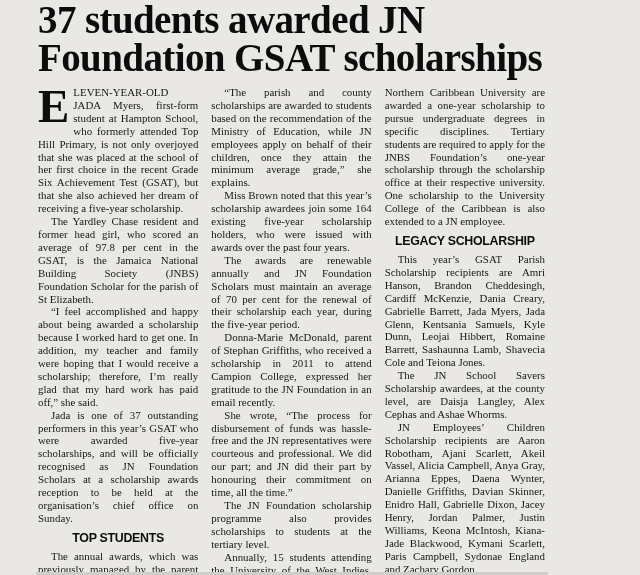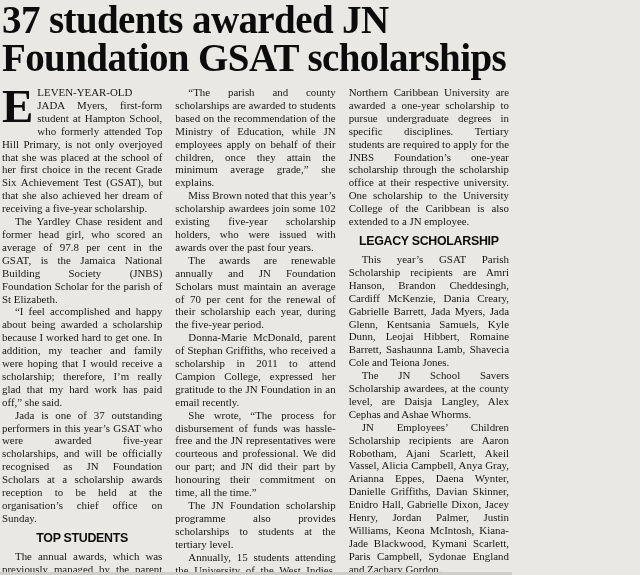--- a/index.html
+++ b/index.html
@@ -8,20 +8,21 @@
     background: #e9e8e5;
     color: #161616;
     font-family: "Liberation Serif", serif;
     position: relative;
   }
   .page {
     width: 512px;
     height: 575px;
     padding: 1px 3px 0 2px;
     position: relative;
+    margin-left: 36px;
   }
   .headline {
     font-family: "Liberation Serif", serif;
     font-weight: bold;
     color: #0c0c0c;
     font-size: 39px;
     line-height: 38px;
     letter-spacing: -0.6px;
   }
   .headline .hl-line { display: block; white-space: nowrap; }
@@ -81,21 +82,21 @@
         <p class="para noindent"><span class="dropcap">E</span>LEVEN-YEAR-OLD JADA Myers, first-form student at Hampton School, who formerly attended Top Hill Primary, is not only overjoyed that she was placed at the school of her first choice in the recent Grade Six Achievement Test (GSAT), but that she also achieved her dream of receiving a five-year scholarship.</p>
         <p class="para">The Yardley Chase resident and former head girl, who scored an average of 97.8 per cent in the GSAT, is the Jamaica National Building Society (JNBS) Foundation Scholar for the parish of St Elizabeth.</p>
         <p class="para">“I feel accomplished and happy about being awarded a scholarship because I worked hard to get one. In addition, my teacher and family were hoping that I would receive a scholarship; therefore, I’m really glad that my hard work has paid off,” she said.</p>
         <p class="para">Jada is one of 37 outstanding performers in this year’s GSAT who were awarded five-year scholarships, and will be officially recognised as JN Foundation Scholars at a scholarship awards reception to be held at the organisation’s chief office on Sunday.</p>
         <h3 class="subhead">TOP STUDENTS</h3>
         <p class="para">The annual awards, which was previously managed by the parent organisation, JNBS, up to 2014, has been in place for the past 33 years. To date, hundreds of students have been awarded scholarships to pursue their education at the secondary and tertiary levels.</p>
         <p class="para">“Annually, we recognise a top-performing student in each parish; and a top student in each county, who is a member of the JN</p>
       </div>
     <div class="col">
         <p class="para">“The parish and county scholarships are awarded to students based on the recommendation of the Ministry of Education, while JN employees apply on behalf of their children, once they attain the minimum average grade,” she explains.</p>
-        <p class="para">Miss Brown noted that this year’s scholarship awardees join some 102 existing five-year scholarship holders, who were issued with awards over the past four years.</p>
+        <p class="para">Miss Brown noted that this year’s scholarship awardees join some 164 existing five-year scholarship holders, who were issued with awards over the past four years.</p>
         <p class="para">The awards are renewable annually and JN Foundation Scholars must maintain an average of 70 per cent for the renewal of their scholarship each year, during the five-year period.</p>
         <p class="para">Donna-Marie McDonald, parent of Stephan Griffiths, who received a scholarship in 2011 to attend Campion College, expressed her gratitude to the JN Foundation in an email recently.</p>
         <p class="para">She wrote, “The process for disbursement of funds was hassle-free and the JN representatives were courteous and professional. We did our part; and JN did their part by honouring their commitment on time, all the time.”</p>
         <p class="para">The JN Foundation scholarship programme also provides scholarships to students at the tertiary level.</p>
         <p class="para">Annually, 15 students attending the University of the West Indies, the University of Technology, Jamaica and the</p>
       </div>
     <div class="col">
         <p class="para noindent">Northern Caribbean University are awarded a one-year scholarship to pursue undergraduate degrees in specific disciplines. Tertiary students are required to apply for the JNBS Foundation’s one-year scholarship through the scholarship office at their respective university. One scholarship to the University College of the Caribbean is also extended to a JN employee.</p>
         <h3 class="subhead">LEGACY SCHOLARSHIP</h3>
         <p class="para">This year’s GSAT Parish Scholarship recipients are Amri Hanson, Brandon Cheddesingh, Cardiff McKenzie, Dania Creary, Gabrielle Barrett, Jada Myers, Jada Glenn, Kentsania Samuels, Kyle Dunn, Leojai Hibbert, Romaine Barrett, Sashaunna Lamb, Shavecia Cole and Teiona Jones.</p>

